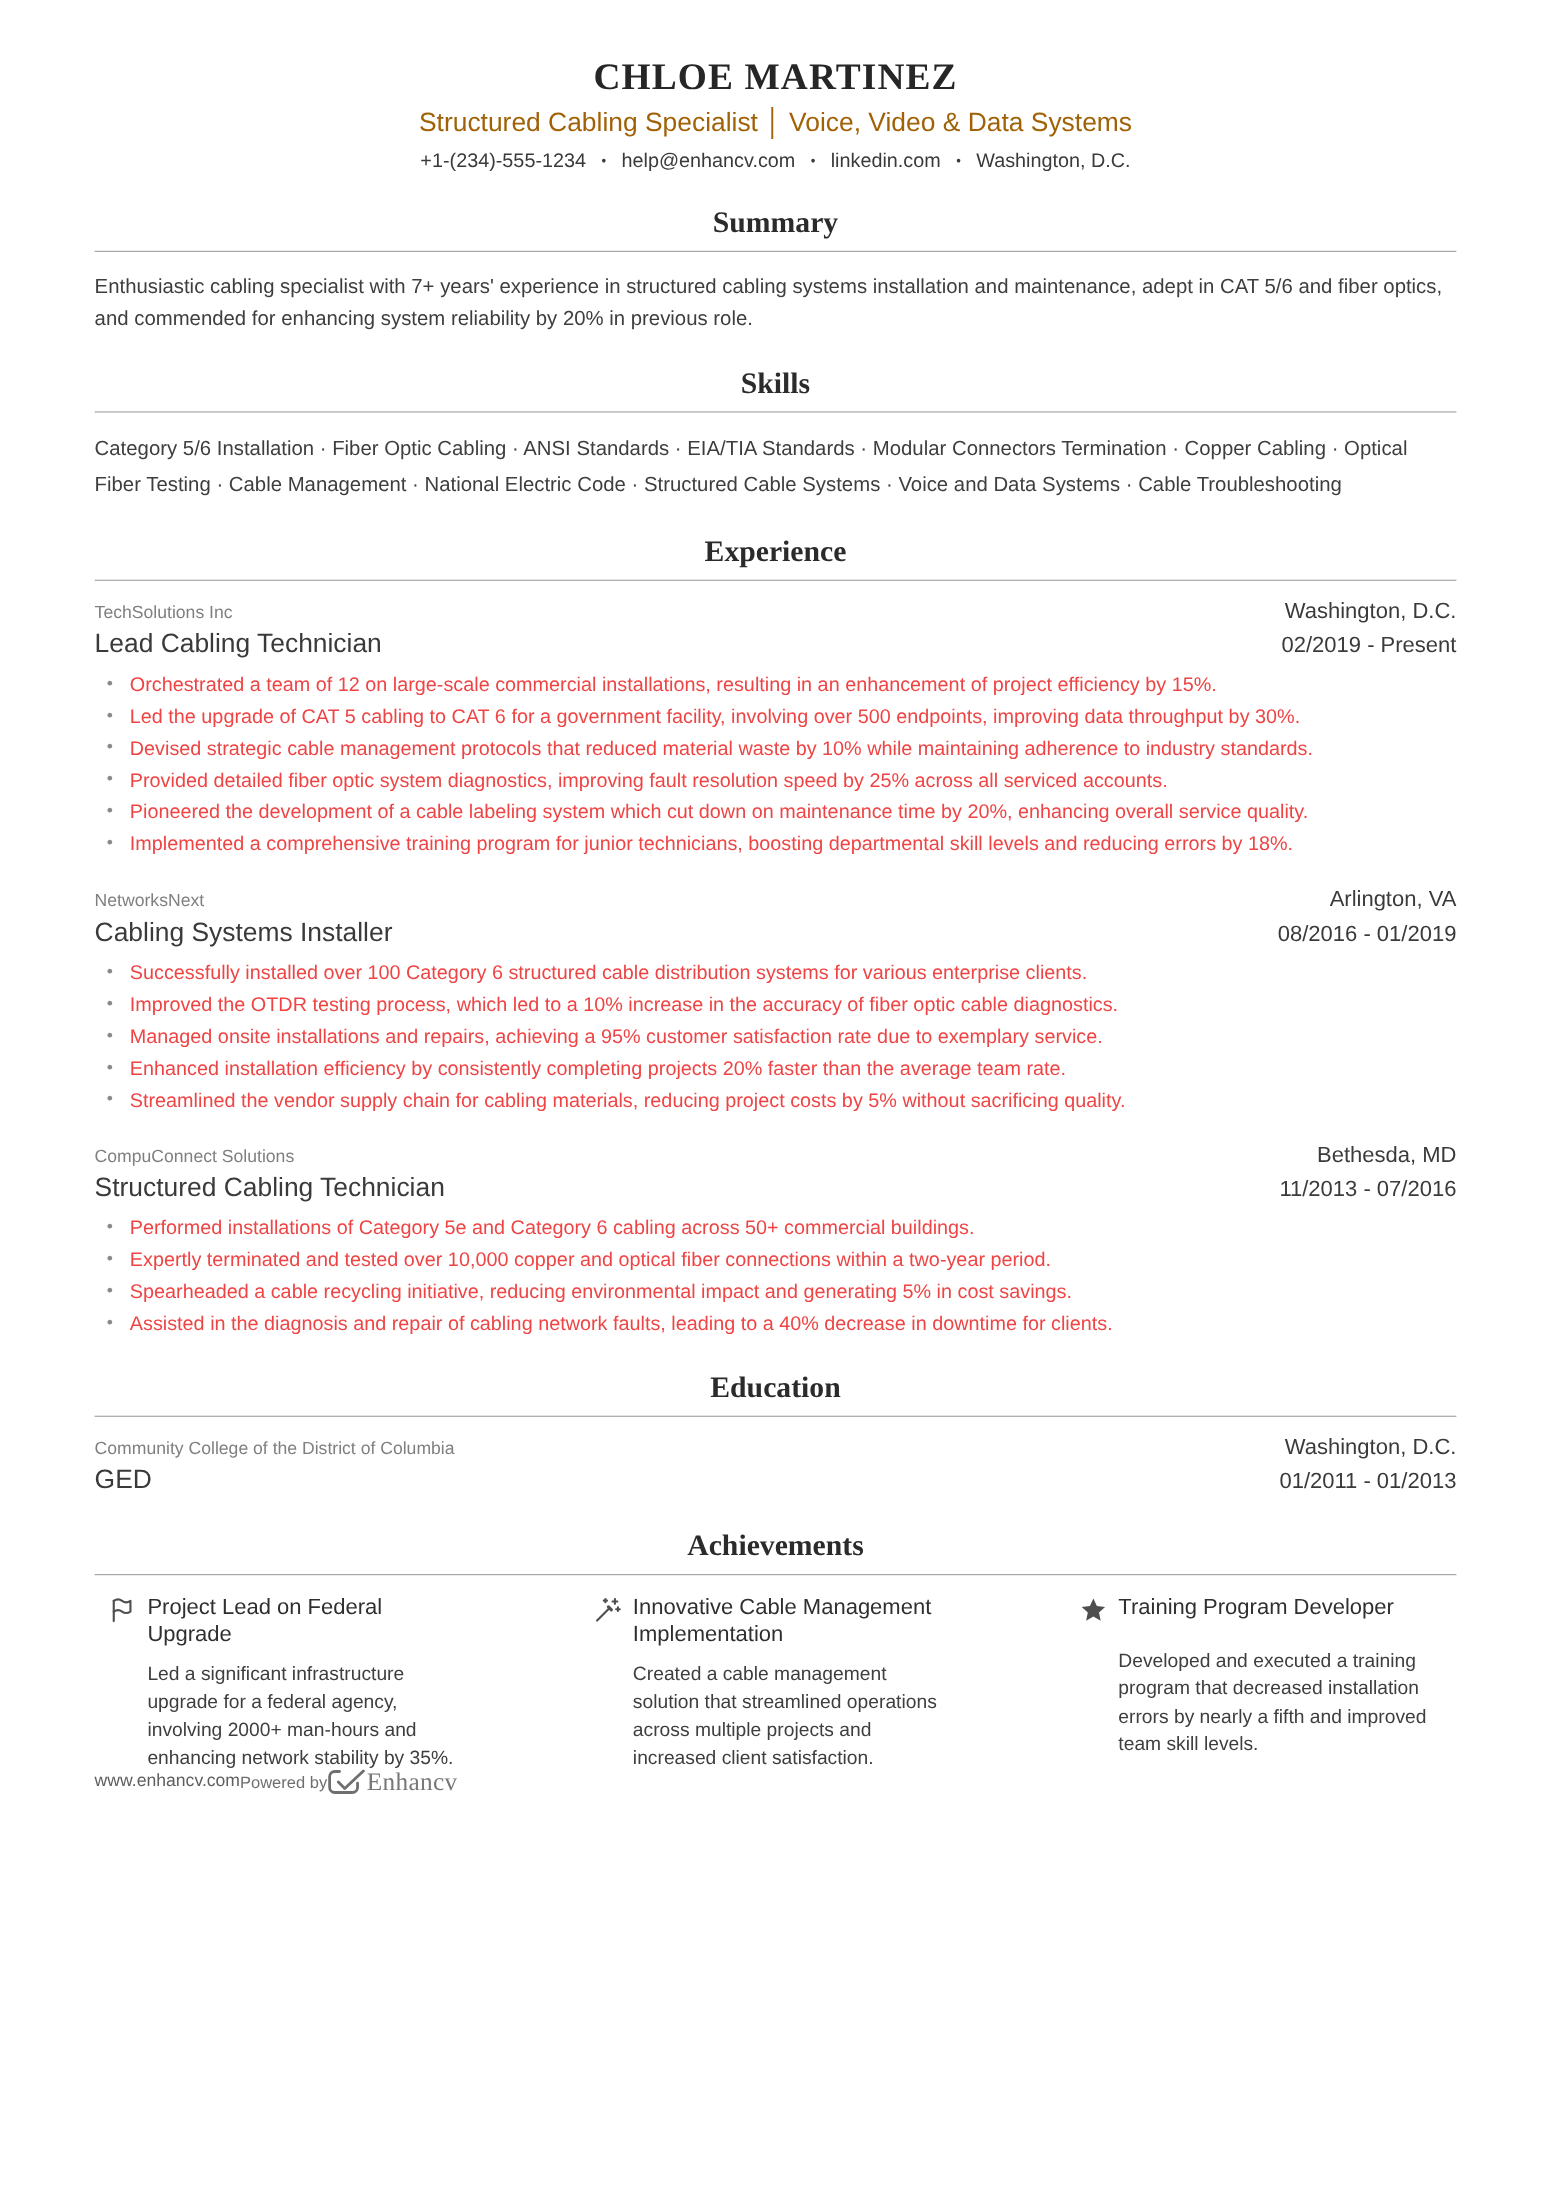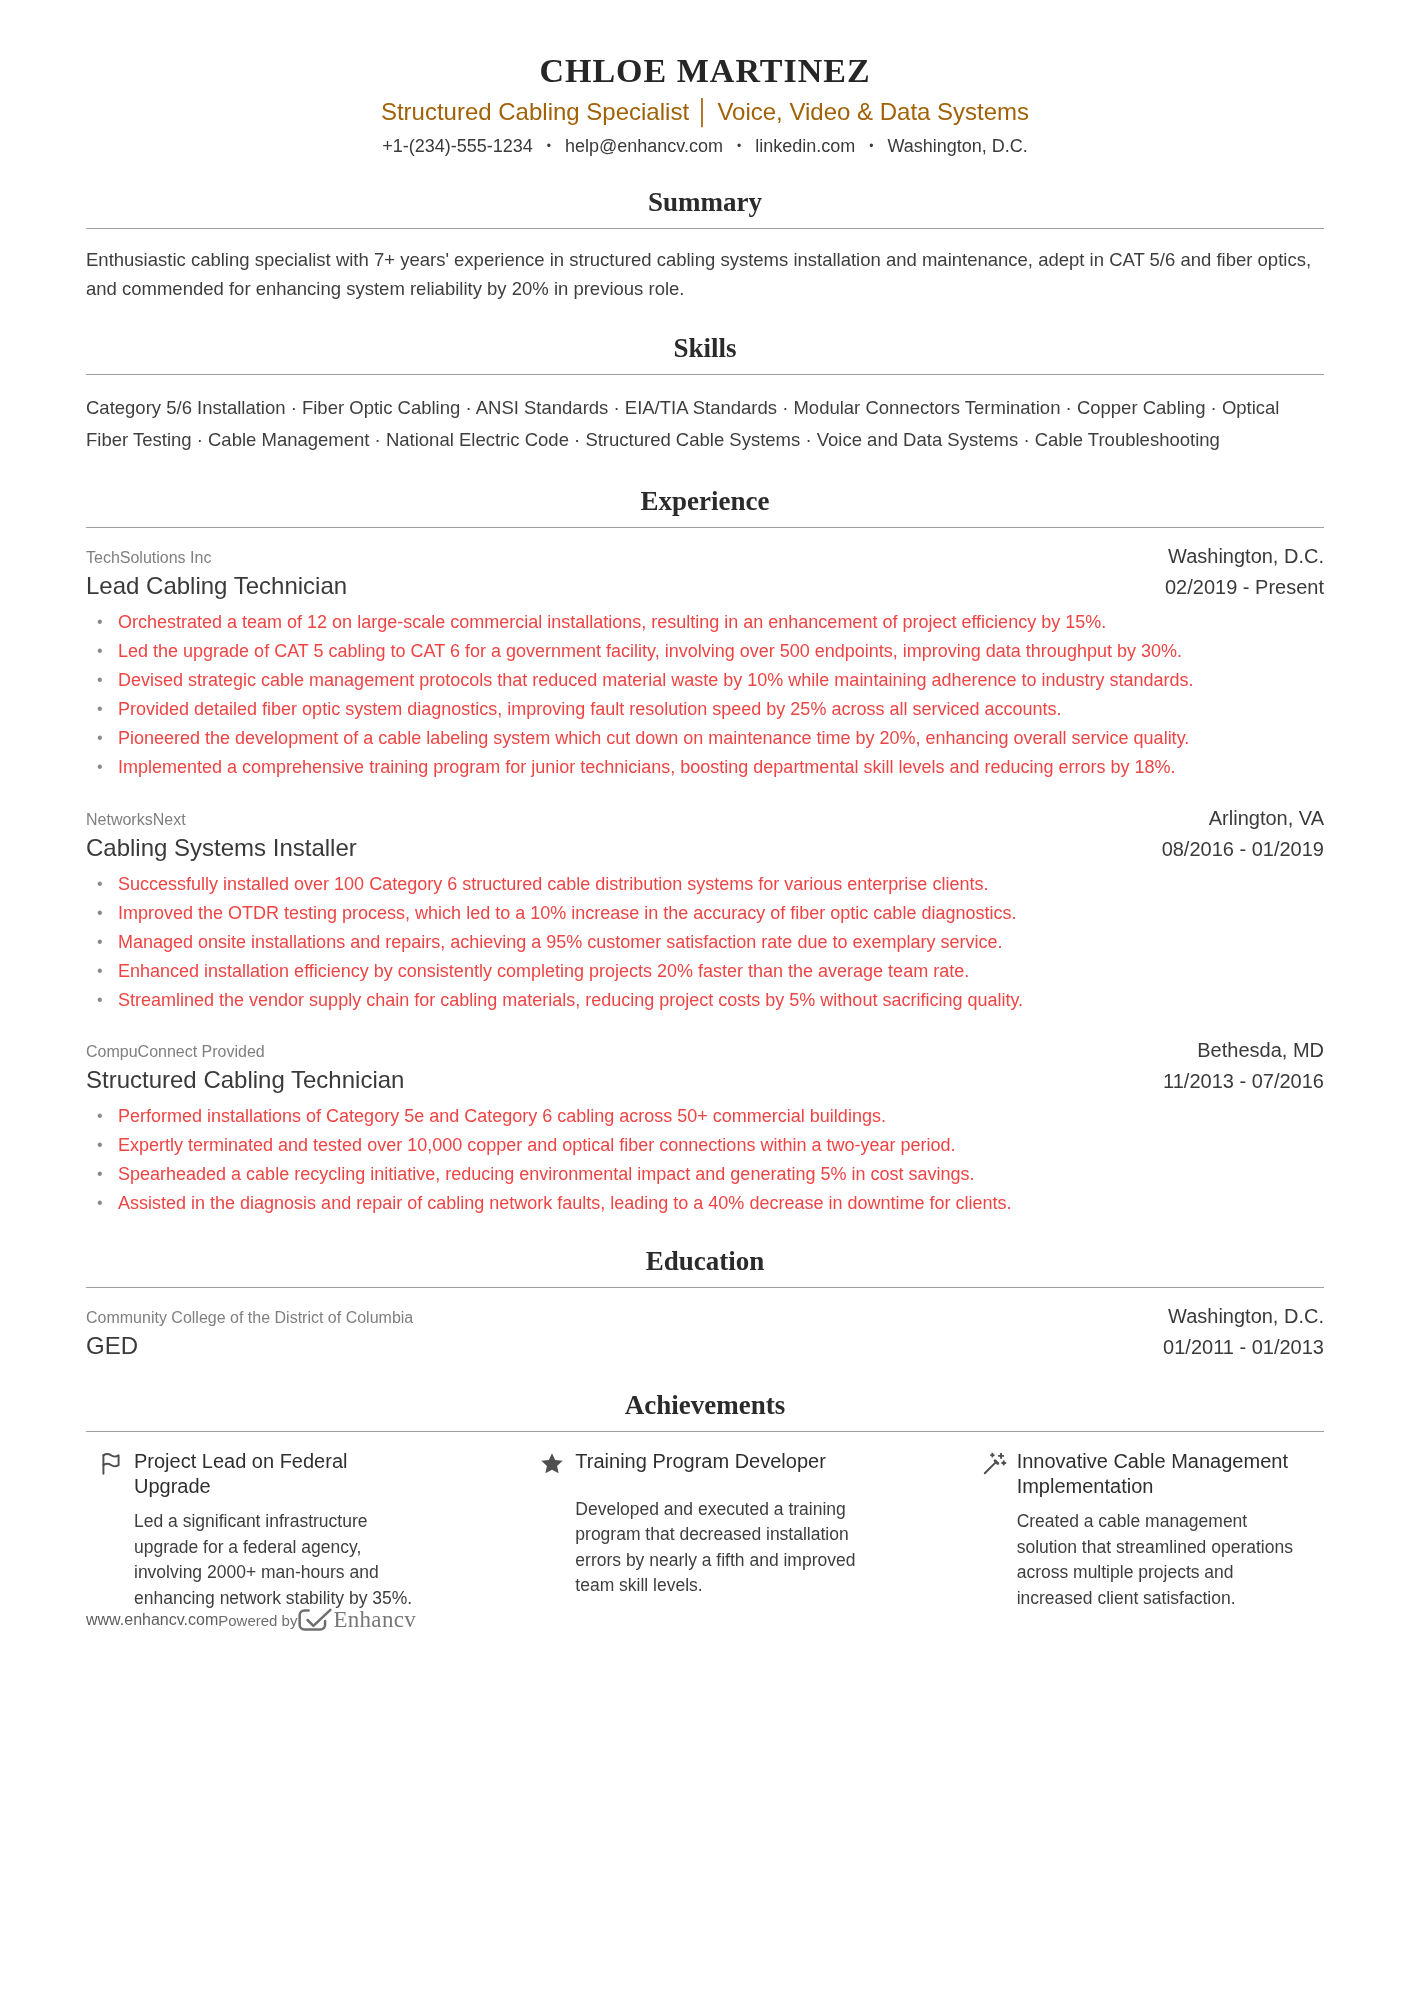--- a/index.html
+++ b/index.html
@@ -161,21 +161,21 @@
           <li>Successfully installed over 100 Category 6 structured cable distribution systems for various enterprise clients.</li>
           <li>Improved the OTDR testing process, which led to a 10% increase in the accuracy of fiber optic cable diagnostics.</li>
           <li>Managed onsite installations and repairs, achieving a 95% customer satisfaction rate due to exemplary service.</li>
           <li>Enhanced installation efficiency by consistently completing projects 20% faster than the average team rate.</li>
           <li>Streamlined the vendor supply chain for cabling materials, reducing project costs by 5% without sacrificing quality.</li>
         </ul>
     </article>
 
     <article class="job">
       <div class="job-row">
-        <span class="company">CompuConnect Provided</span>
+        <span class="company">CompuConnect Solutions</span>
         <span class="side-text">Bethesda, MD</span>
       </div>
       <div class="job-row">
         <span class="role">Structured Cabling Technician</span>
         <span class="side-text">11/2013 - 07/2016</span>
       </div>
       <ul class="bullets">
           <li>Performed installations of Category 5e and Category 6 cabling across 50+ commercial buildings.</li>
           <li>Expertly terminated and tested over 10,000 copper and optical fiber connections within a two-year period.</li>
           <li>Spearheaded a cable recycling initiative, reducing environmental impact and generating 5% in cost savings.</li>
@@ -207,44 +207,44 @@
 
       <div class="ach">
         <span class="ach-icon">
           <svg width="26" height="26" viewBox="0 0 24 24" fill="none" stroke="currentColor" stroke-width="1.8" stroke-linecap="round" stroke-linejoin="round">
             <path d="M5 21V4"></path>
             <path d="M5 4c2.5-1.6 4.8-1.6 7 0s4.5 1.6 7 0v9c-2.5 1.6-4.8 1.6-7 0s-4.5-1.6-7 0"></path>
           </svg>
         </span>
         <div class="ach-title">Project Lead on Federal Upgrade</div>
         <p class="ach-text">Led a significant infrastructure upgrade for a federal agency, involving 2000+ man-hours and enhancing network stability by 35%.</p>
-      </div>
-
-      <div class="ach">
-        <span class="ach-icon">
-          <svg width="26" height="26" viewBox="0 0 24 24" fill="currentColor">
-            <path d="M12 2l2.9 6.3 6.9.8-5.1 4.7 1.4 6.8L12 17.2 5.9 20.6l1.4-6.8L2.2 9.1l6.9-.8z"></path>
-          </svg>
-        </span>
-        <div class="ach-title">Training Program Developer</div>
-        <p class="ach-text">Developed and executed a training program that decreased installation errors by nearly a fifth and improved team skill levels.</p>
       </div>
 
       <div class="ach">
         <span class="ach-icon">
           <svg width="26" height="26" viewBox="0 0 24 24" fill="none" stroke="currentColor" stroke-width="1.8" stroke-linecap="round">
             <path d="M3.5 20.5L14 10"></path>
             <path d="M13 9l2.5 2.5" stroke-width="2.6"></path>
             <path d="M18.5 2.5v4M16.5 4.5h4"></path>
             <path d="M21 9.5v3M19.5 11h3"></path>
             <path d="M10.5 2.5v2.6M9.2 3.8h2.6"></path>
           </svg>
         </span>
         <div class="ach-title">Innovative Cable Management Implementation</div>
         <p class="ach-text">Created a cable management solution that streamlined operations across multiple projects and increased client satisfaction.</p>
+      </div>
+
+      <div class="ach">
+        <span class="ach-icon">
+          <svg width="26" height="26" viewBox="0 0 24 24" fill="currentColor">
+            <path d="M12 2l2.9 6.3 6.9.8-5.1 4.7 1.4 6.8L12 17.2 5.9 20.6l1.4-6.8L2.2 9.1l6.9-.8z"></path>
+          </svg>
+        </span>
+        <div class="ach-title">Training Program Developer</div>
+        <p class="ach-text">Developed and executed a training program that decreased installation errors by nearly a fifth and improved team skill levels.</p>
       </div>
 
     </div>
   </section>
 
   <footer class="footer">
     <span class="site">www.enhancv.com</span>
     <span class="powered">
       <span class="powered-label">Powered by</span>
       <span class="logo-mark">

